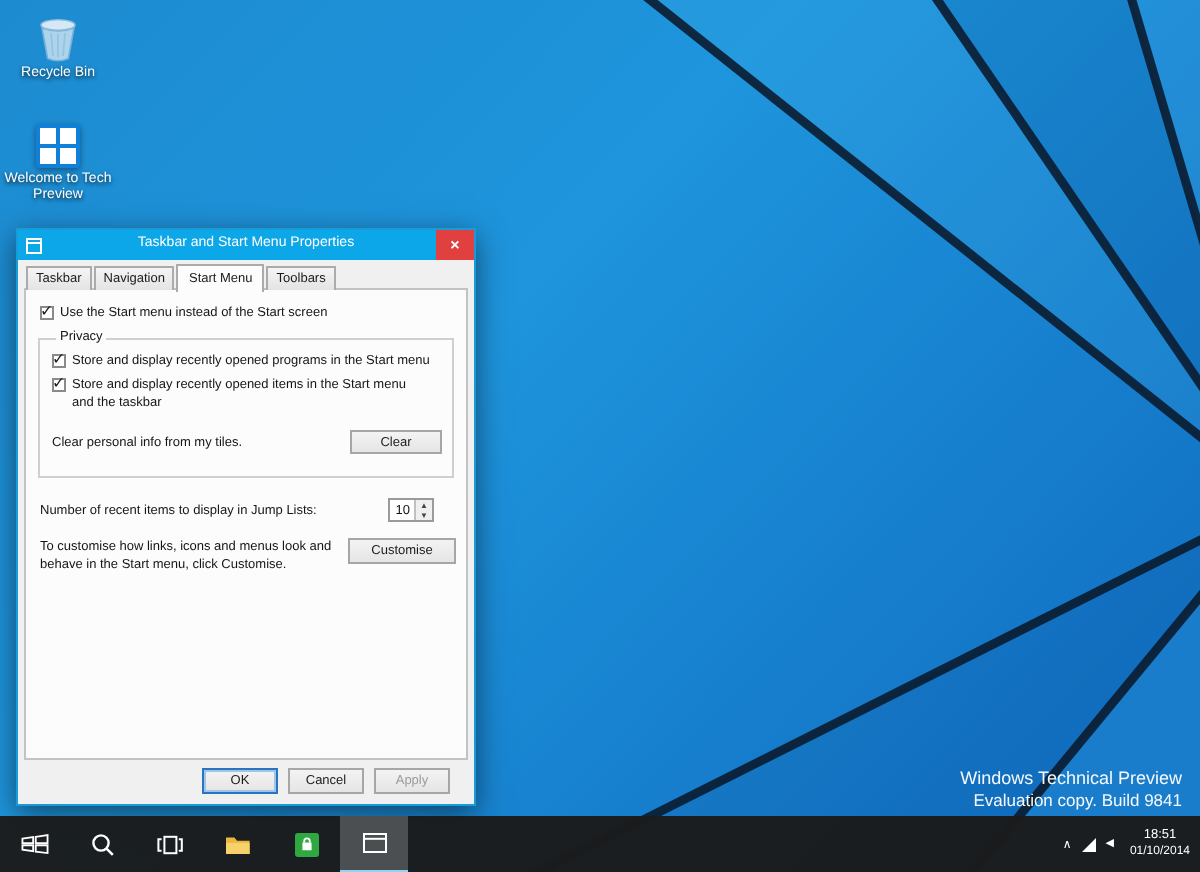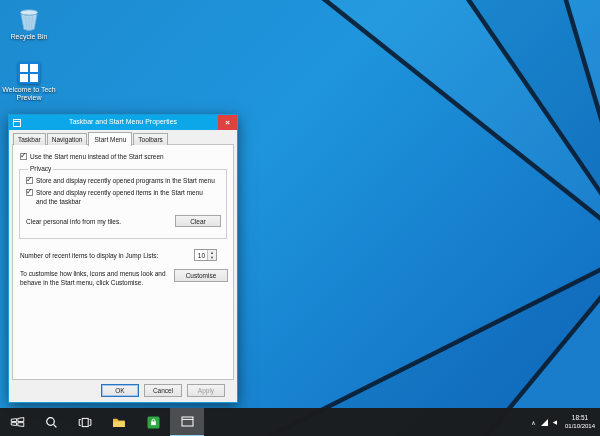--- a/index.html
+++ b/index.html
@@ -131,20 +131,22 @@
     <div class="tile">
       <span></span>
         <span></span>
         <span></span>
         <span></span>
     </div>
     <div class="lbl">Welcome to Tech Preview</div>
   </div>
 
   <div class="watermark">
+    <div class="l1">Windows Technical Preview</div>
+    <div class="l2">Evaluation copy. Build 9841</div>
   </div>
 
   <div class="dialog">
     <div class="titlebar">
       <svg class="t-icon" width="8" height="8" viewBox="0 0 8 8">
         <rect x="0.5" y="0.5" width="7" height="7" fill="none" stroke="#fff" stroke-width="1"></rect>
         <line x1="0.5" y1="2.5" x2="7.5" y2="2.5" stroke="#fff" stroke-width="1"></line>
       </svg>
       <span class="t-text">Taskbar and Start Menu Properties</span>
       <span class="t-close">

